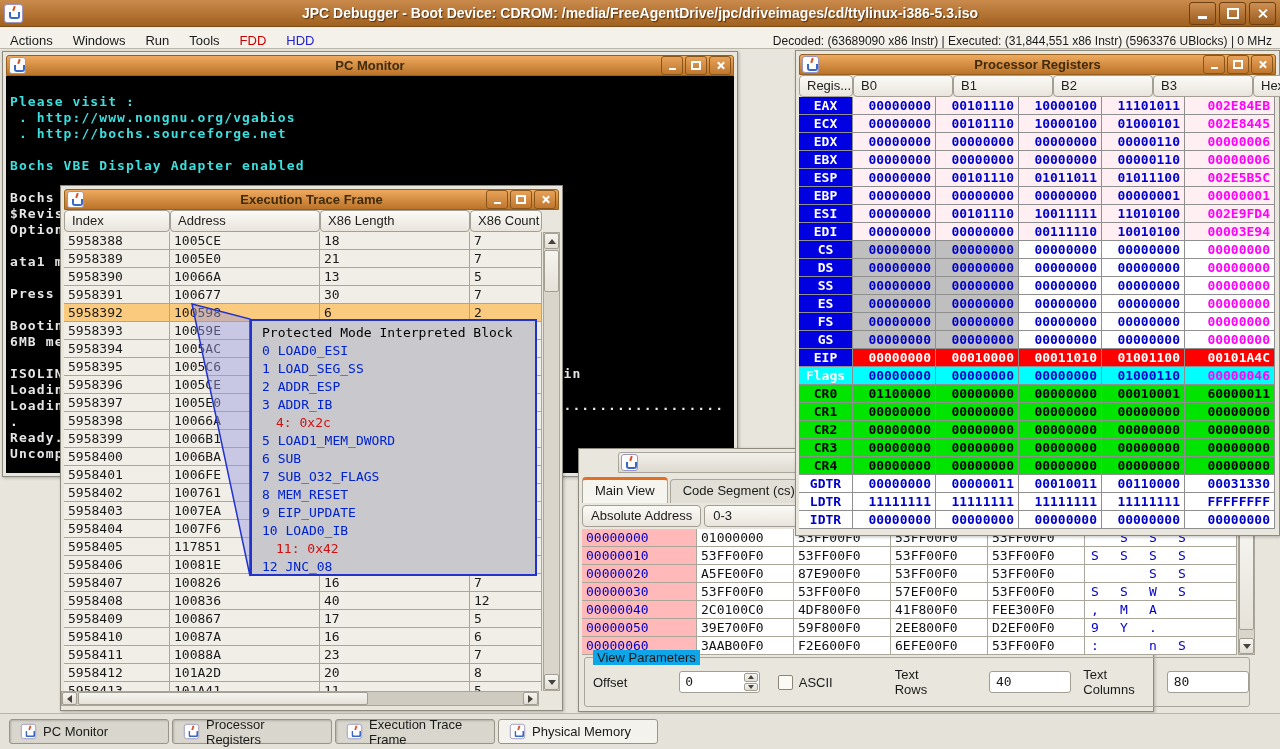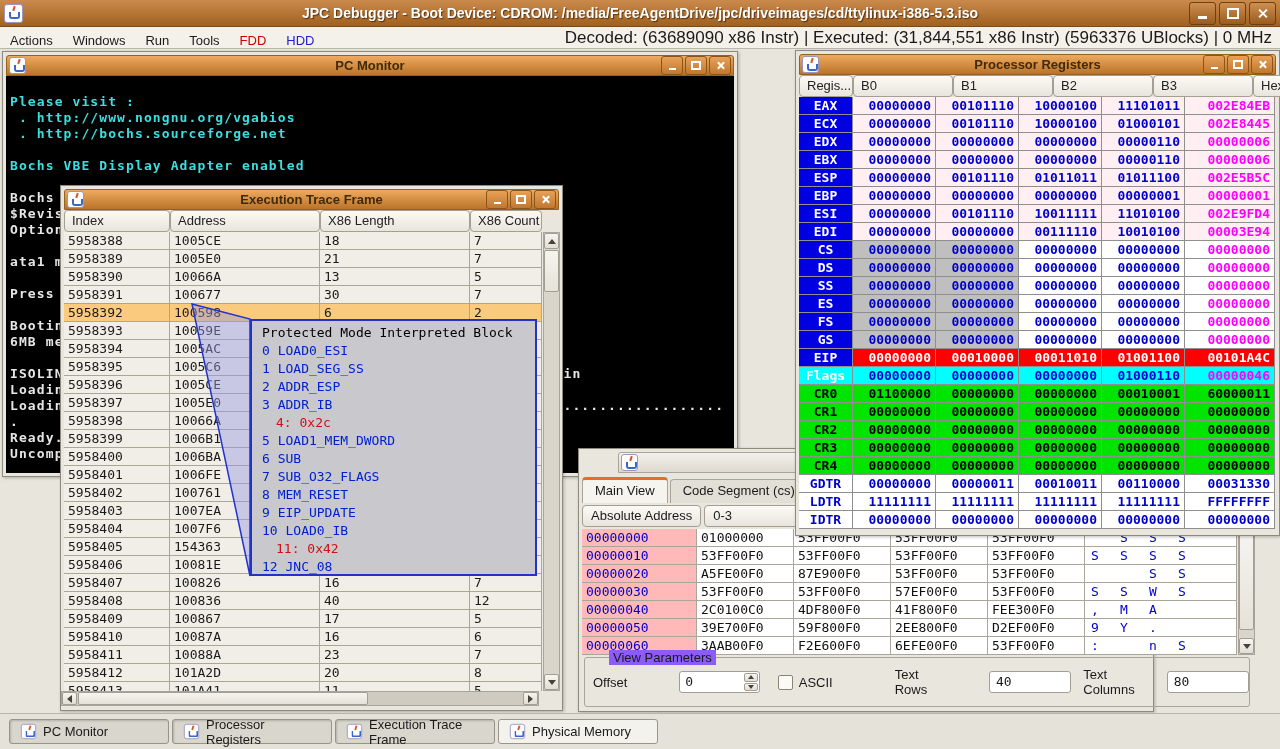--- a/index.html
+++ b/index.html
@@ -22,21 +22,21 @@
     transform:rotate(18deg);}
   .g-min{width:9px;height:3px;background:#fff;margin-top:7px;}
   .g-max{width:8px;height:7px;border:2px solid #fff;}
   .g-close{position:relative;width:11px;height:11px;}
   .g-close::before,.g-close::after{content:"";position:absolute;left:5px;top:0;width:2px;height:11px;background:#fff;}
   .g-close::before{transform:rotate(45deg);} .g-close::after{transform:rotate(-45deg);}
   .menubar{position:absolute;left:0;top:27px;width:1280px;height:21px;background:#F4F1EB;
     border-bottom:1px solid #BBB7AB;display:flex;align-items:flex-end;gap:48px;}
   .menu-item{padding:0 10px;}
   .m-red{color:#CC0000;} .m-blue{color:#2222CC;} .m-black{color:#1a1a1a;}
-  .status{margin-left:auto;padding-right:8px;font-size:17px;}
+  .status{margin-left:auto;padding-right:8px;font-size:12px;}
   
   .win{position:absolute;background:#E9E6DE;border:1px solid #8E8A80;padding:3px;box-sizing:border-box;
     box-shadow:1px 1px 3px rgba(0,0,0,.25);}
   .tbar{height:21px;border:1px solid #96601E;border-radius:3px 3px 0 0;position:relative;
     background:linear-gradient(#EFAA60,#BA7328);display:flex;align-items:center;padding:0 2px;box-sizing:border-box;}
   .tbar.gray{background:linear-gradient(#F2F0EA,#DEDAD1);border-color:#A9A59B;}
   .tbar .wtitle{position:absolute;left:0;right:0;text-align:center;font-weight:bold;color:#3F2A0A;font-size:13px;}
   .tbar.gray .wtitle{color:#55504A;}
   .wctrl{margin-left:auto;display:flex;gap:2px;position:relative;}
   .wbtn{width:20px;height:17px;border:1px solid #8A5518;border-radius:3px;
@@ -110,21 +110,21 @@
   .mem-table{position:absolute;left:3px;top:80px;}
   .mrow{display:flex;height:18px;}
   .mc{box-sizing:border-box;border-right:1px solid #AAA69A;border-bottom:1px solid #AAA69A;background:#fff;
     padding:1px 0 0 4px;font-family:"DejaVu Sans Mono",monospace;font-size:13px;flex:none;}
   .mc.addr{width:115px;background:#FFB9B9;color:#0000CD;}
   .mc.hex{width:97px;color:#111;}
   .mc.ascii{width:152px;color:#0000CD;display:flex;padding-left:6px;}
   .mc.ascii span{width:29px;flex:none;}
   .fieldset{position:absolute;left:5px;top:208px;width:664px;height:48px;border:1px solid #A9A59B;
     border-radius:3px;}
-  .legend{position:absolute;left:24px;top:-8px;background:#8b5cf6;padding:0 4px;}
+  .legend{position:absolute;left:8px;top:-8px;background:#0ea5e9;padding:0 4px;}
   .fs-row{position:absolute;left:0;top:0;right:0;bottom:0;display:flex;align-items:center;}
   .spin{box-sizing:border-box;width:88px;height:22px;border:1px solid #A29E93;border-radius:3px;background:#fff;
     position:relative;padding:2px 0 0 5px;font-family:"DejaVu Sans Mono",monospace;}
   .spin .btns{position:absolute;right:1px;top:1px;width:14px;height:18px;display:flex;flex-direction:column;gap:1px;}
   .spin .sb{flex:1;background:linear-gradient(#F7F5F0,#E2DED5);border:1px solid #A29E93;border-radius:2px;
     display:flex;align-items:center;justify-content:center;}
   .spin .sb .arr-up{border-left-width:3px;border-right-width:3px;border-bottom-width:4px;}
   .spin .sb .arr-dn{border-left-width:3px;border-right-width:3px;border-top-width:4px;}
   .chk{width:13px;height:13px;border:1px solid #8A8578;background:#FCFAF4;border-radius:2px;flex:none;}
   .tinput{box-sizing:border-box;width:90px;height:22px;border:1px solid #A29E93;border-radius:3px;
@@ -357,21 +357,21 @@
 
         <div class="trow">
           <span class="tc c-idx">5958404</span>
           <span class="tc c-addr">1007F6</span>
           <span class="tc c-len"></span>
           <span class="tc c-cnt"></span>
         </div>
 
         <div class="trow">
           <span class="tc c-idx">5958405</span>
-          <span class="tc c-addr">154363</span>
+          <span class="tc c-addr">117851</span>
           <span class="tc c-len"></span>
           <span class="tc c-cnt"></span>
         </div>
 
         <div class="trow">
           <span class="tc c-idx">5958406</span>
           <span class="tc c-addr">10081E</span>
           <span class="tc c-len"></span>
           <span class="tc c-cnt"></span>
         </div>

